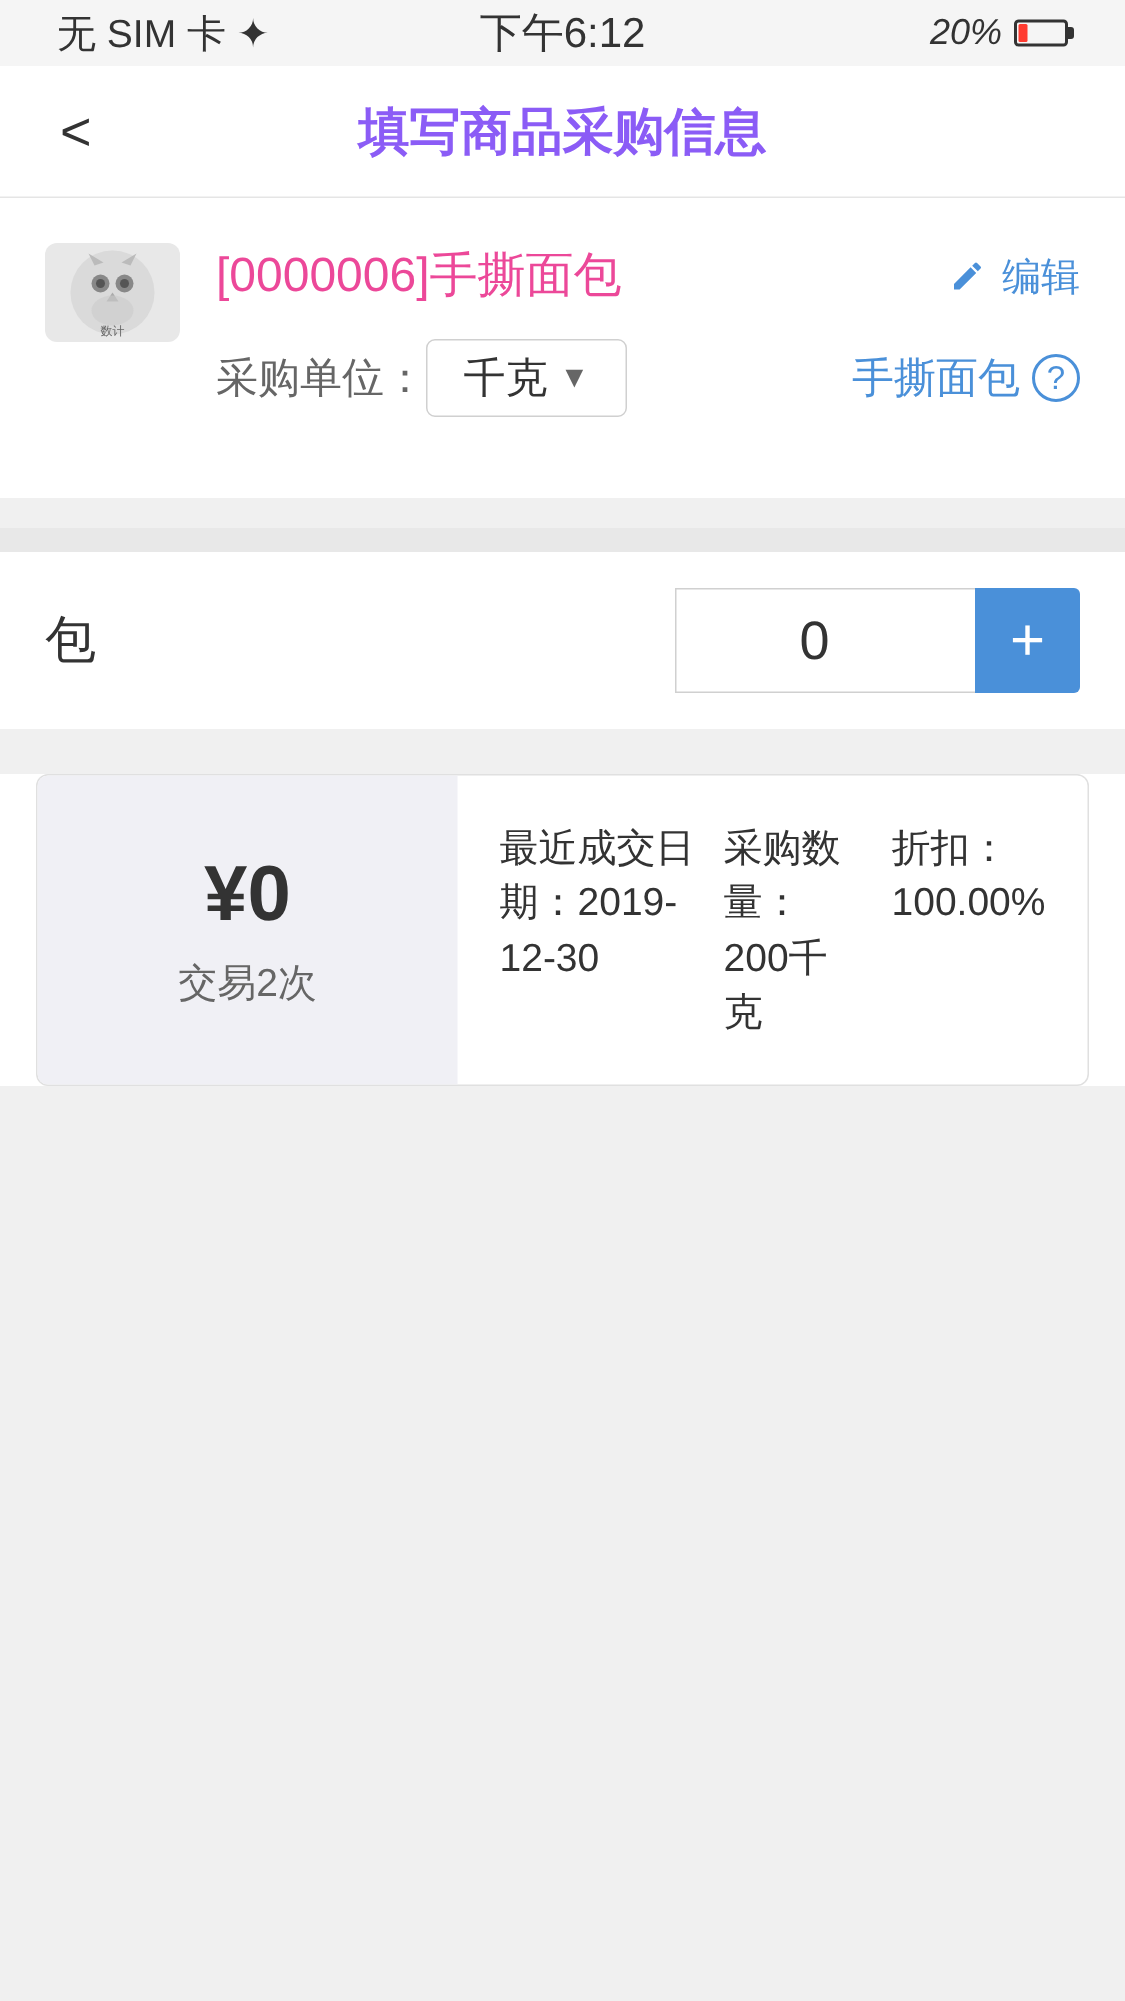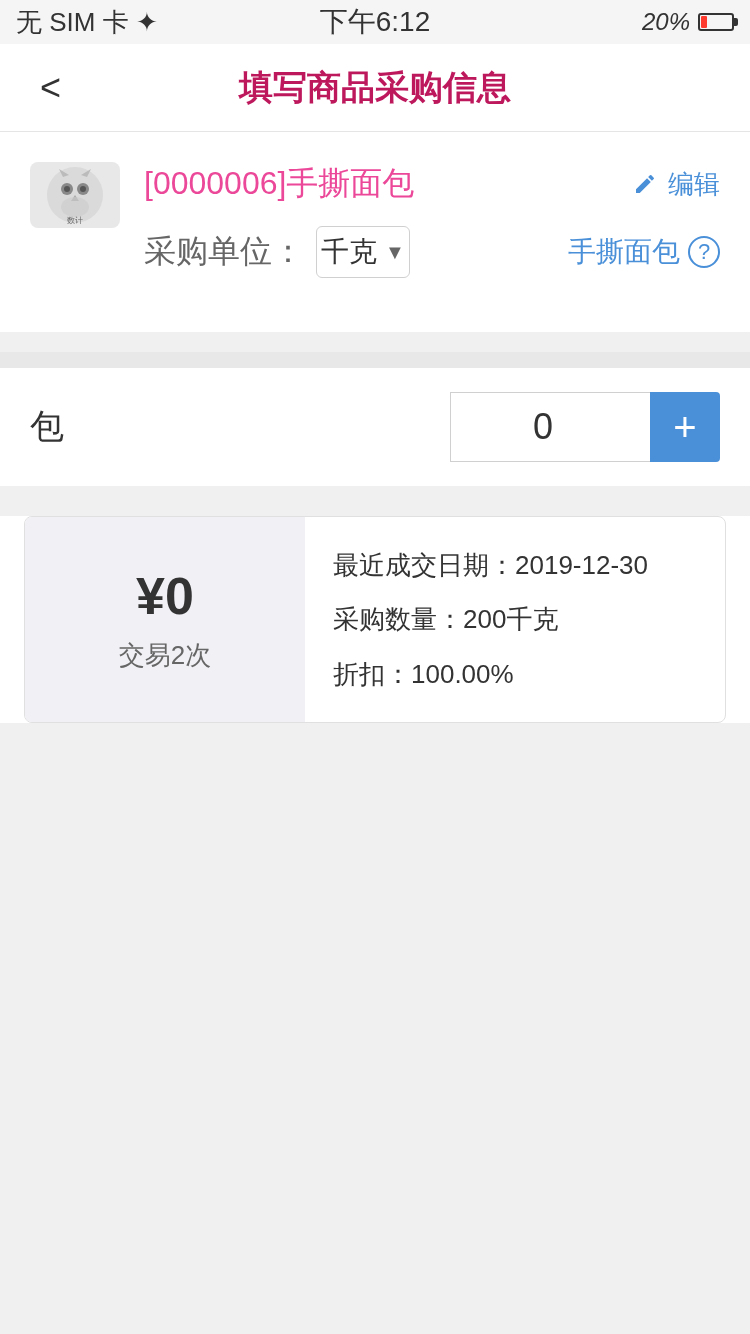--- a/index.html
+++ b/index.html
@@ -13,21 +13,21 @@
     }
 
     
     .status-bar {
       width: 750px;
       height: 44px;
       background: #f5f5f5;
       display: flex;
       align-items: center;
       justify-content: space-between;
-      padding: 0 16px;
+      padding: 0 38px;
       font-size: 28px;
     }
     .status-left {
       font-size: 26px;
       color: #333;
       font-weight: 500;
     }
     .status-center {
       font-size: 28px;
       color: #333;
@@ -93,21 +93,21 @@
       color: #333;
       cursor: pointer;
       padding: 10px;
     }
     .nav-title {
       position: absolute;
       left: 50%;
       transform: translateX(-50%);
       font-size: 34px;
       font-weight: 600;
-      color: #be185d;
+      color: #8b5cf6;
     }
 
     
     .product-card {
       width: 750px;
       background: #fff;
       padding: 30px;
       margin-bottom: 20px;
     }
     .product-header {
@@ -147,32 +147,31 @@
       display: flex;
       align-items: center;
       gap: 11px;
     }
     .unit-row {
       display: flex;
       align-items: center;
       justify-content: space-between;
     }
     .unit-label {
-      font-size: 32px;
+      font-size: 28px;
       color: #666;
     }
     .unit-select {
       display: flex;
       align-items: center;
       border: 1px solid #d0d0d0;
       border-radius: 6px;
-      padding: 6px 4px;
+      padding: 6px 24px;
       font-size: 28px;
       color: #333;
-      margin-left: 12px;
       cursor: pointer;
     }
     .unit-select-arrow {
       margin-left: 8px;
       font-size: 20px;
       color: #666;
     }
     .price-ref {
       font-size: 28px;
       color: #4a90d9;
@@ -324,21 +323,21 @@
       margin-bottom: 12px;
     }
     .transaction-count {
       font-size: 26px;
       color: #666;
     }
     .transaction-right {
       flex: 1;
       padding: 30px 28px;
       display: flex;
-      flex-direction: column;
+      flex-direction: row;
       gap: 18px;
       justify-content: center;
     }
     .transaction-detail-row {
       font-size: 26px;
       color: #333;
       line-height: 1.4;
     }
 
     

